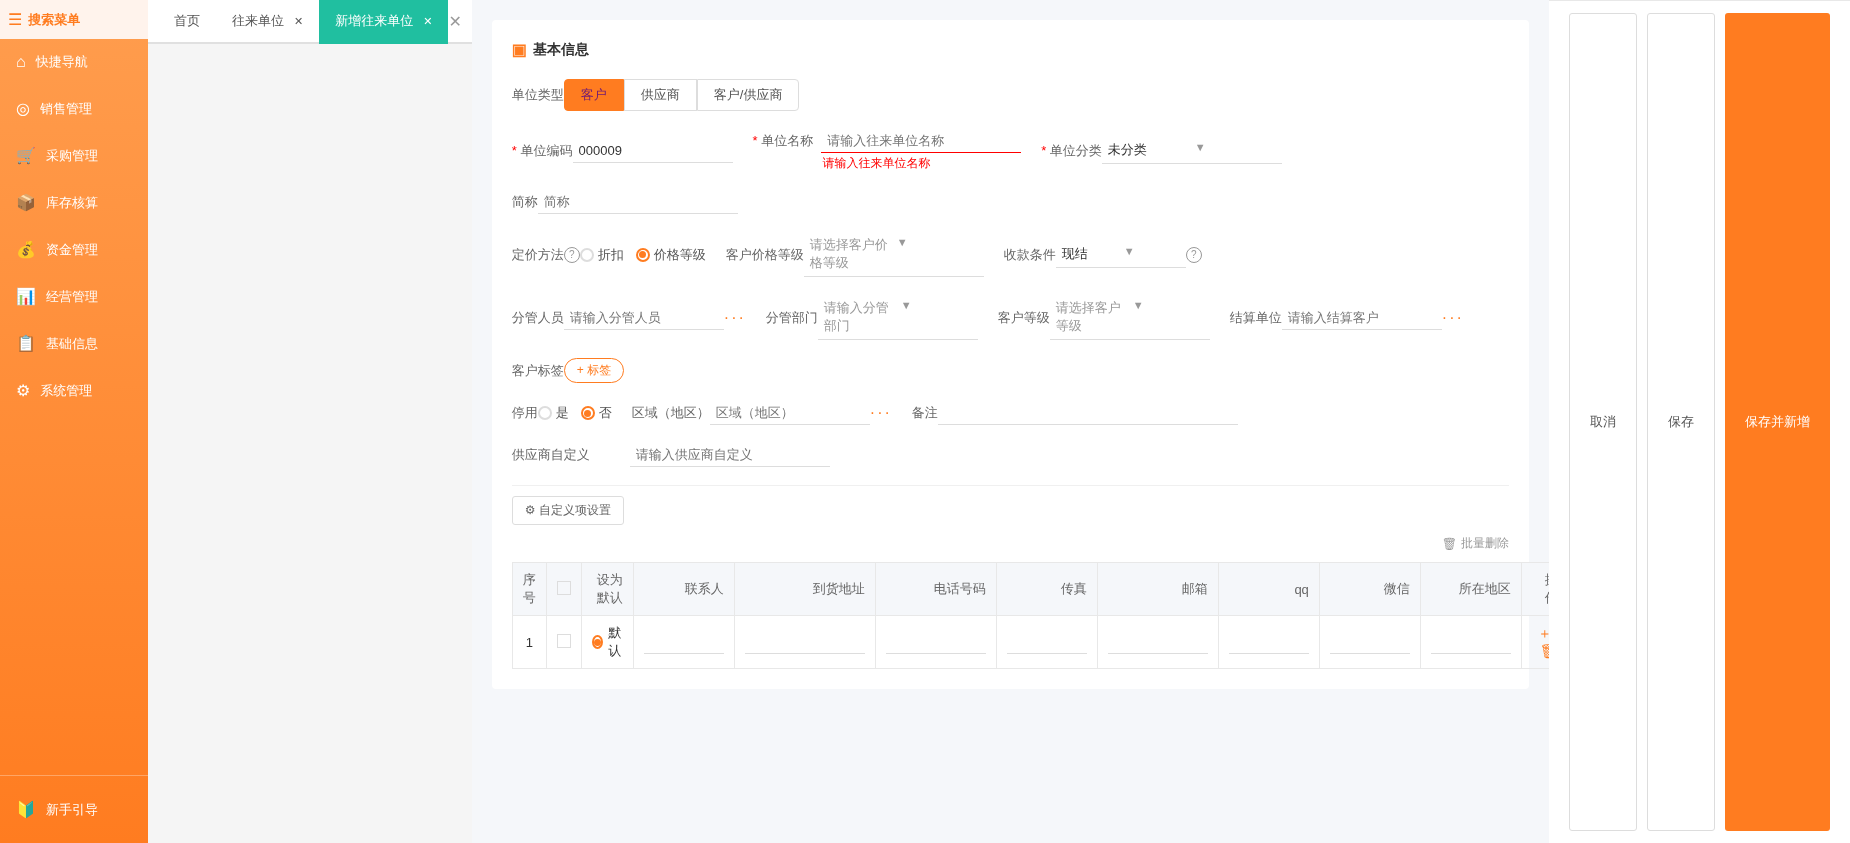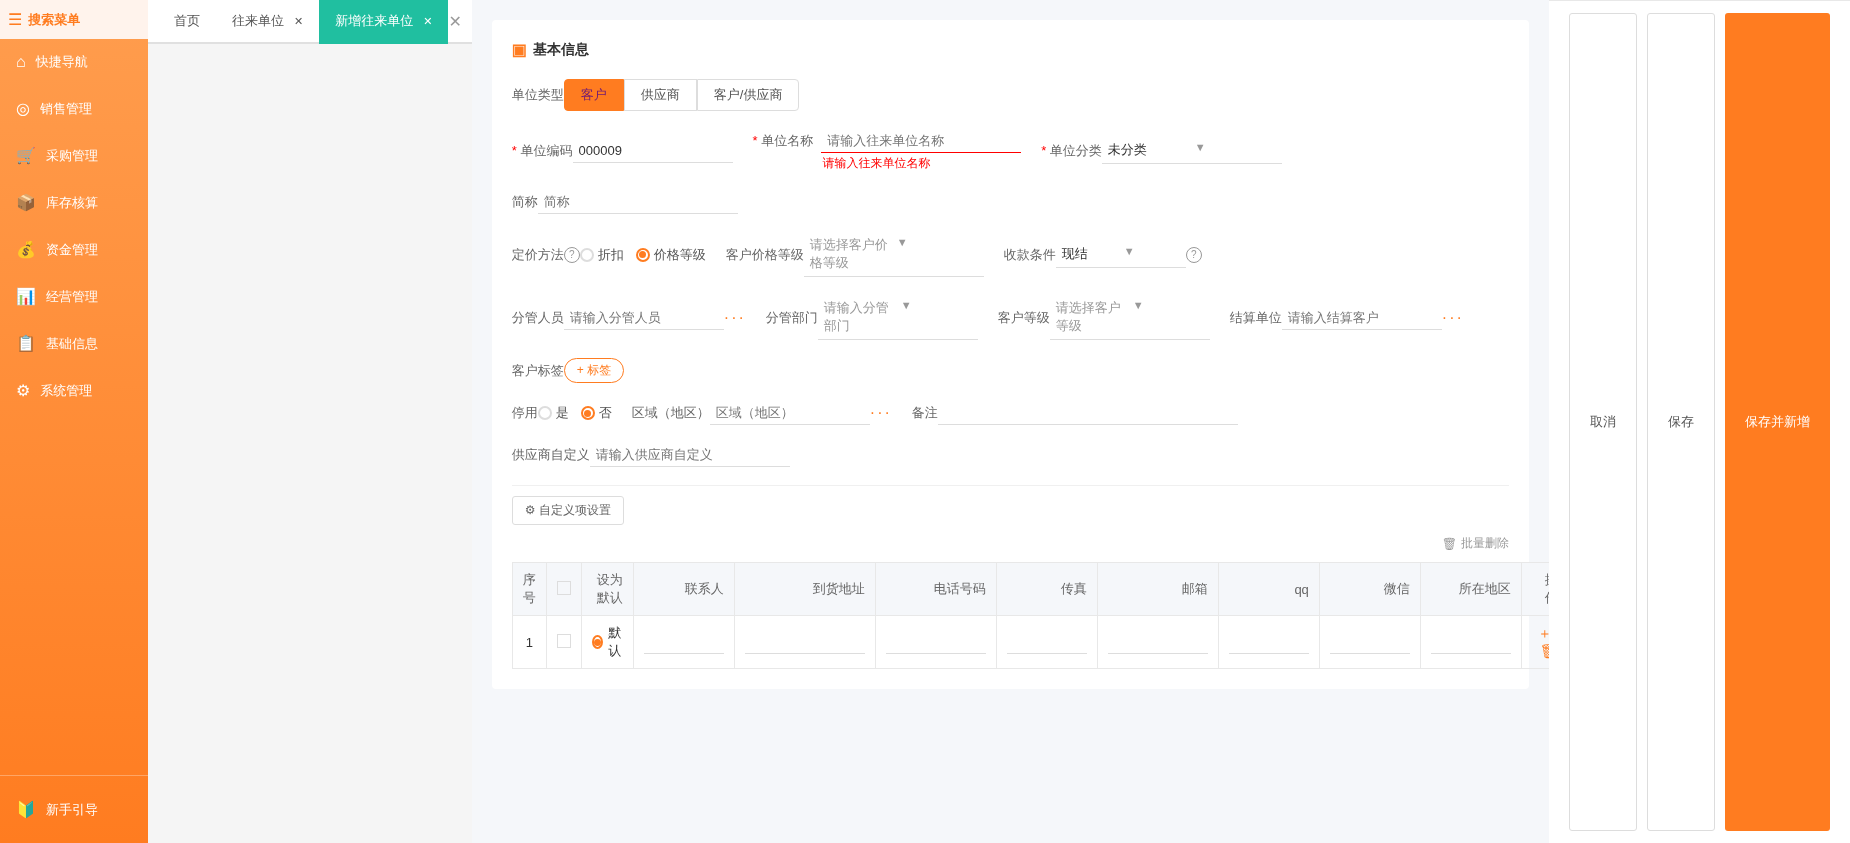--- a/index.html
+++ b/index.html
@@ -523,21 +523,21 @@
         </div>
         <div class="form-group">
           <span class="form-label">备注</span>
           <input class="form-input" type="text" style="width: 300px;">
         </div>
       </div>
 
       <div class="form-row">
         <div class="form-group">
           <span class="form-label">供应商自定义</span>
-          <input class="form-input" type="text" style="width: 200px;" placeholder="请输入供应商自定义">
+          <input class="form-input" type="text" style="width: 200px; margin-left: 40px;" placeholder="请输入供应商自定义">
         </div>
       </div>
 
       <hr class="divider-line">
 
       <button class="gear-settings-btn">⚙ 自定义项设置</button>
 
       <div class="batch-delete">
         <span class="batch-delete-btn">
           <span>🗑</span>

